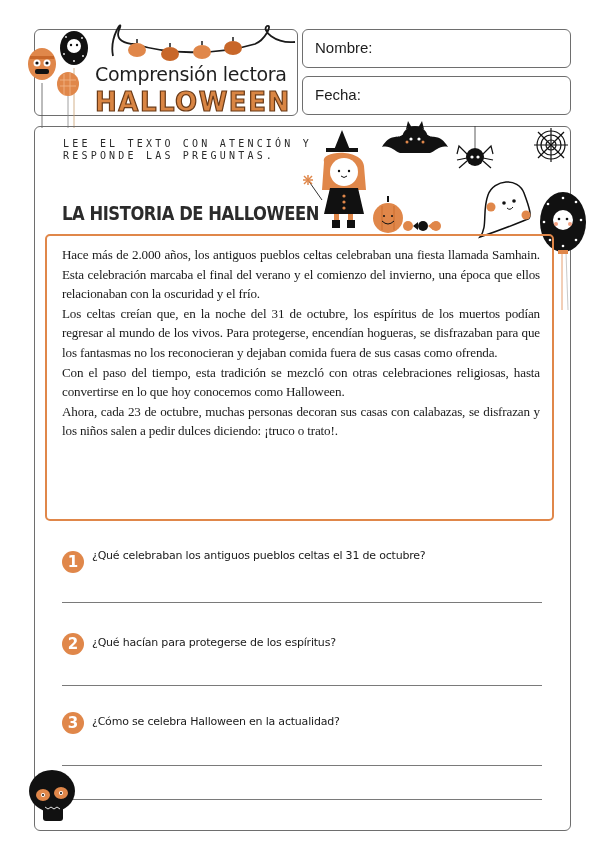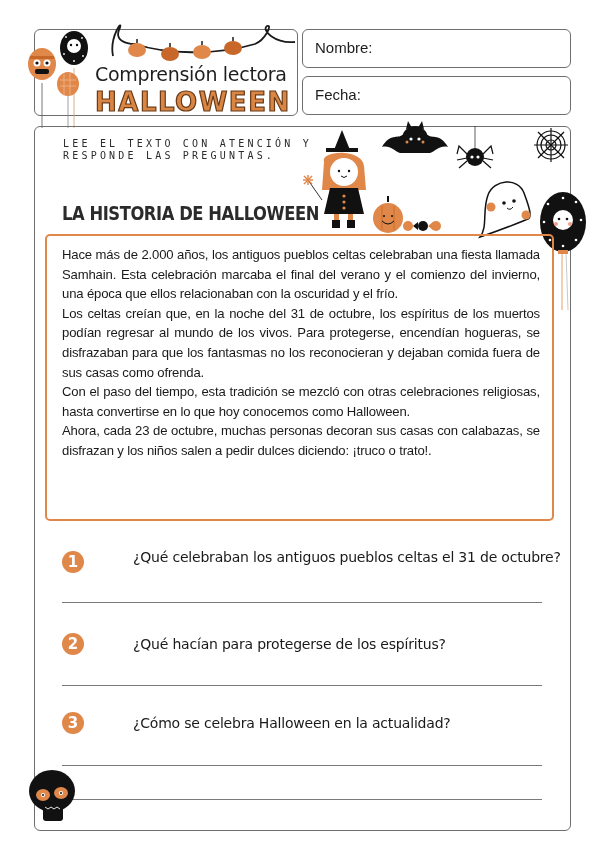--- a/index.html
+++ b/index.html
@@ -41,34 +41,34 @@
     position: absolute; left: 62px; top: 202px;
     font-family: "DejaVu Sans", sans-serif; font-weight: bold; font-size: 19px;
     color: #2b2b2b; letter-spacing: -0.5px; transform: scaleX(0.86); transform-origin: left;
   }
   .story-box {
     position: absolute; left: 45px; top: 234px; width: 509px; height: 287px;
     border: 2px solid #e0874a; border-radius: 5px;
   }
   .story-text {
     position: absolute; left: 62px; top: 245px; width: 478px;
-    font-family: Liberation Sans, sans-serif; font-size: 13.1px; line-height: 19.6px;
+    font-family: Liberation Serif, serif; font-size: 13.1px; line-height: 19.6px;
     color: #1a1a1a; text-align: justify; letter-spacing: -0.15px;
   }
   .story-text p { margin: 0; }
   .story-text p.gap { margin-top: 0; }
 
   .q-num {
     position: absolute; width: 22px; height: 22px; border-radius: 50%;
     background: #e0874a; color: #fff; font-family: "DejaVu Sans", sans-serif; font-weight: bold;
     font-size: 15px; line-height: 22px; text-align: center;
   }
   .q-text {
     position: absolute; left: 92px; font-family: "DejaVu Sans", sans-serif;
-    font-size: 14px; color: #1a1a1a; letter-spacing: -0.2px; margin-left: 41px;
+    font-size: 11px; color: #1a1a1a; letter-spacing: -0.2px;
   }
   .answer-line {
     position: absolute; left: 62px; width: 480px; height: 0; border-top: 1.3px solid #7a7a7a;
   }
 
   .deco { position: absolute; }
 </style>
 </head>
 <body>
 

